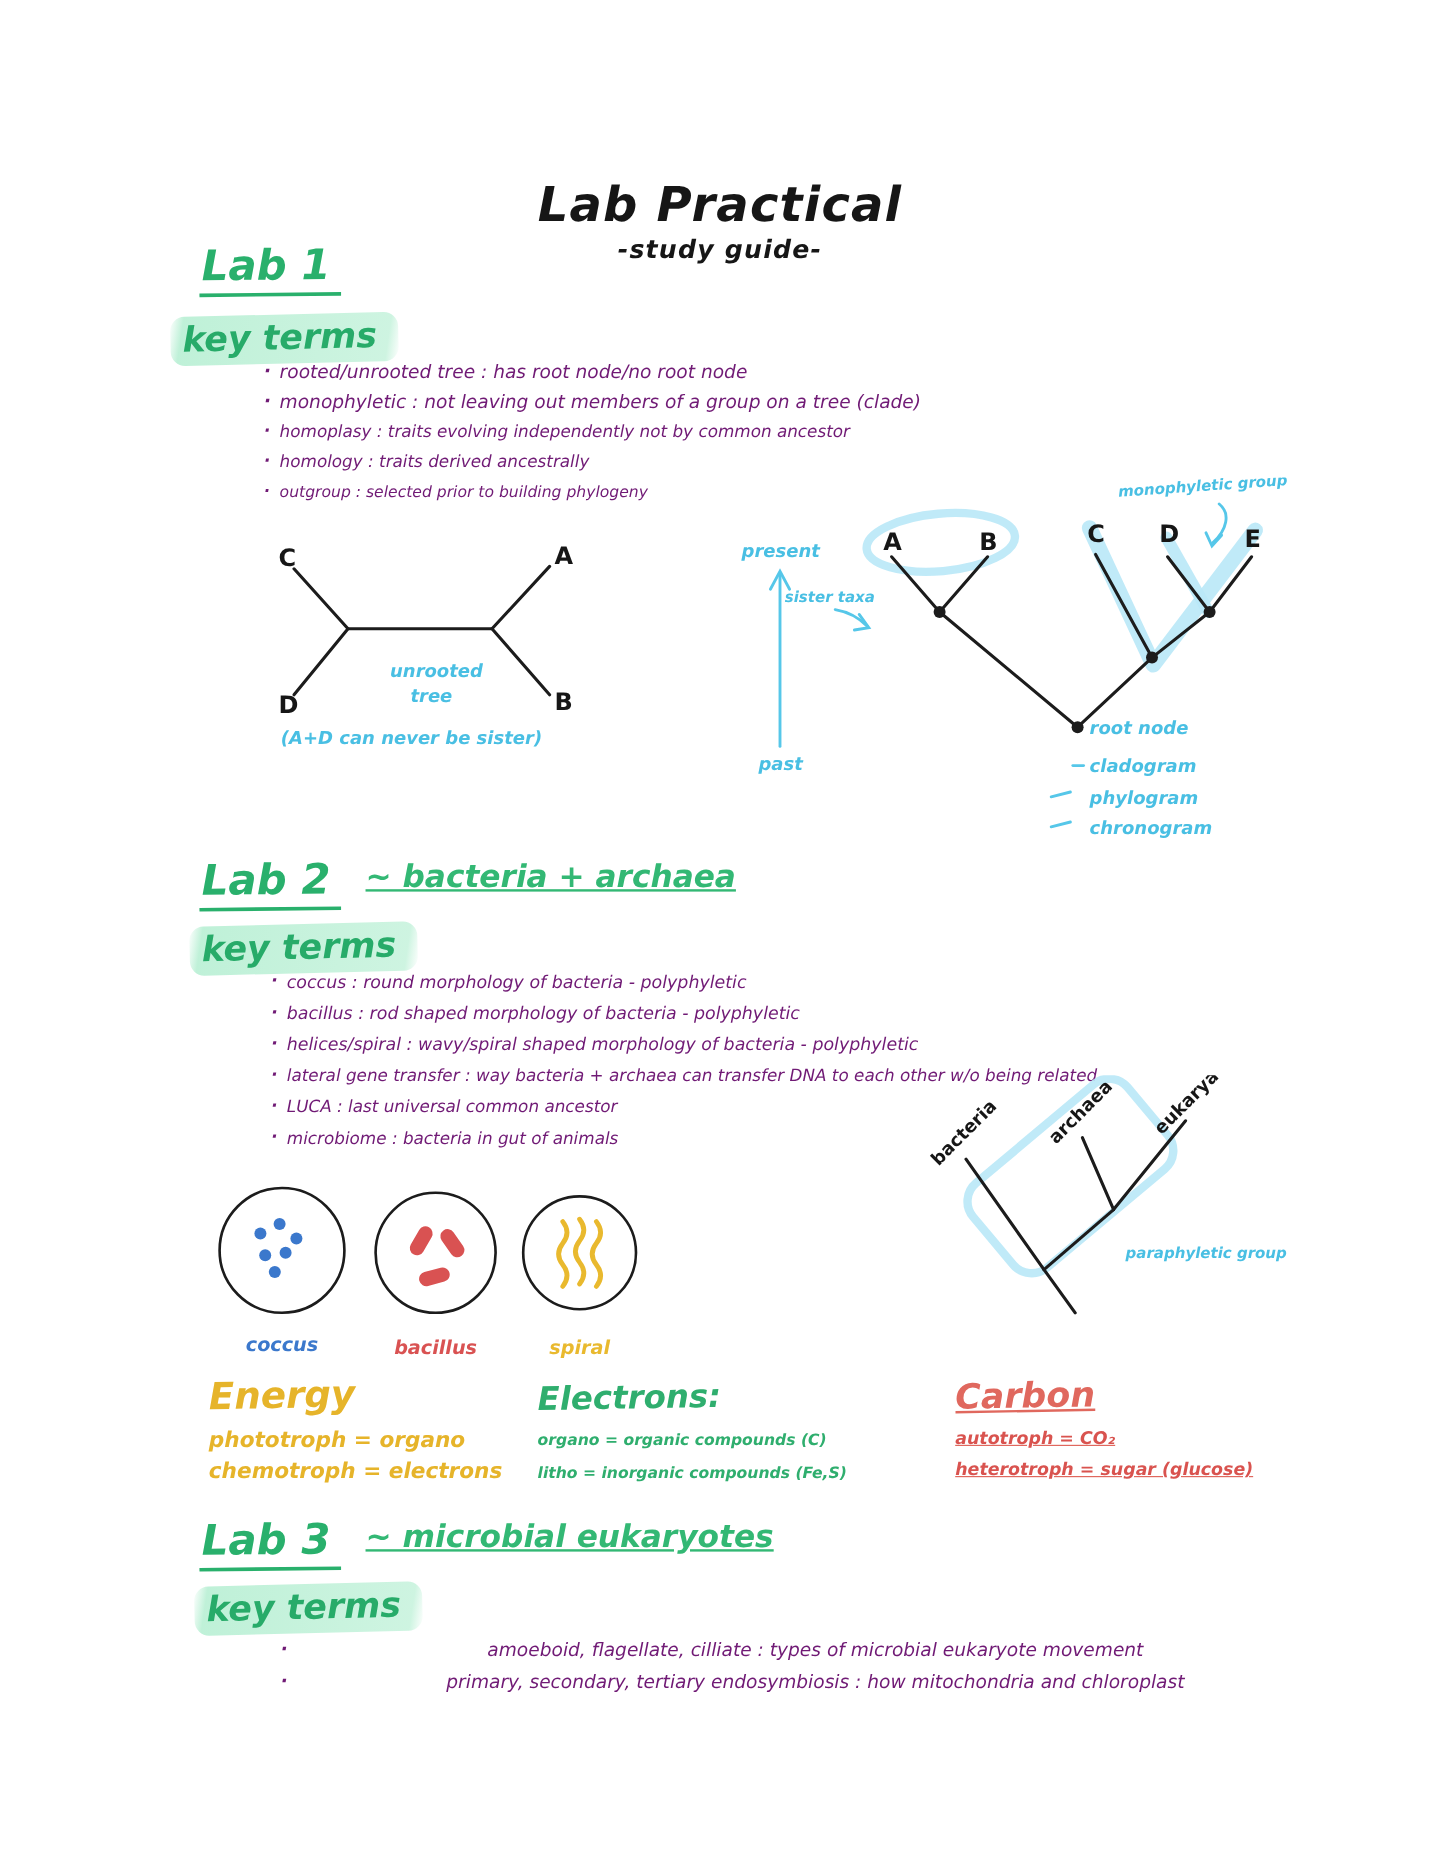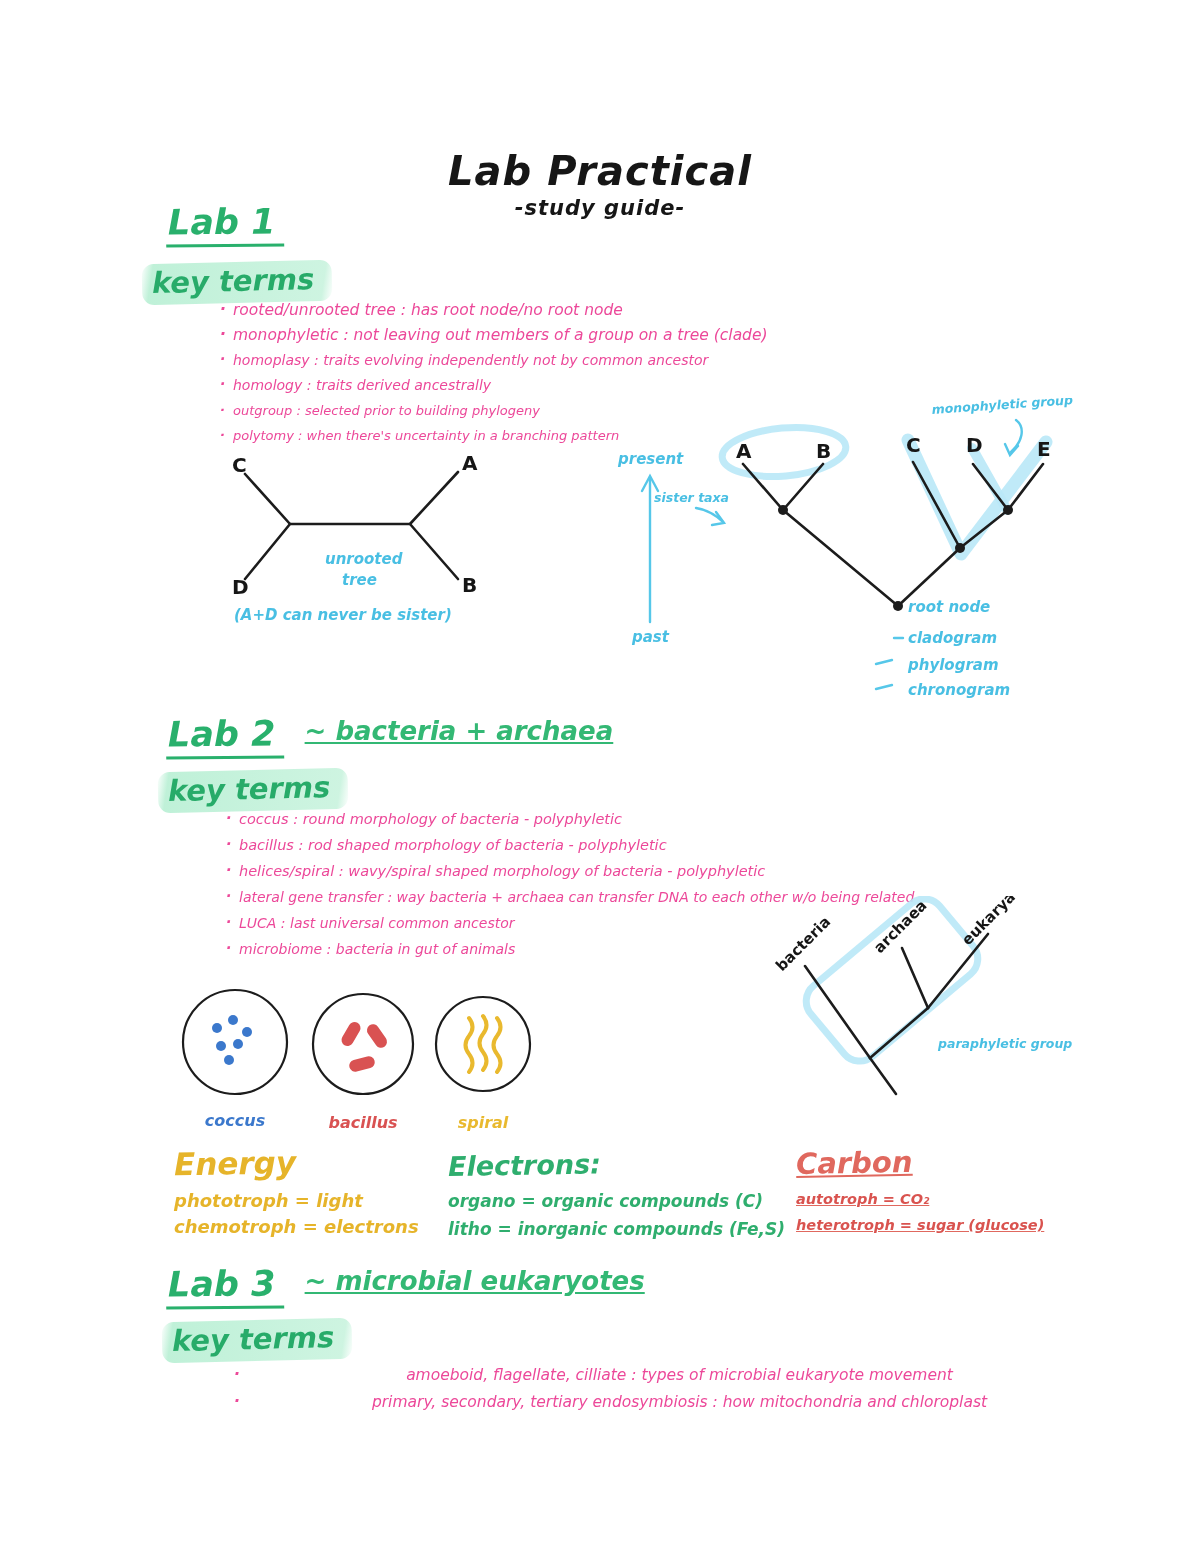--- a/index.html
+++ b/index.html
@@ -22,21 +22,21 @@
   .lr3 { left:166px; top:1264px; }
 
   .key-terms { position:absolute; display:inline-block; font-size:29px; font-weight:700; font-style:italic;
                color:#27ab69; padding:2px 18px 5px 10px; border-radius:12px; transform:rotate(-1.4deg);
                background:linear-gradient(100deg, rgba(152,232,192,0) 0%, rgba(152,232,192,.62) 6%,
                           rgba(152,232,192,.48) 94%, rgba(152,232,192,0) 100%); }
   .kt1 { left:142px; top:262px; }
   .kt2 { left:158px; top:770px; }
   .kt3 { left:162px; top:1320px; }
 
-  ul.terms { position:absolute; list-style:none; color:#ec4899; font-style:italic; font-weight:500; }
+  ul.terms { position:absolute; list-style:none; color:#701a75; font-style:italic; font-weight:500; }
   ul.terms li { position:relative; padding-left:15px; }
   ul.terms li::before { content:"·"; position:absolute; left:2px; top:-1px; font-weight:800; }
   .terms1 { left:218px; top:298px; width:740px; }
   .terms1 li { line-height:25px; }
   .terms1 li:nth-child(-n+2) { font-size:15.5px; }
   .terms1 li:nth-child(3), .terms1 li:nth-child(4) { font-size:14px; }
   .terms1 li:nth-child(5), .terms1 li:nth-child(6) { font-size:13px; }
   .terms2 { left:224px; top:806px; width:820px; }
   .terms2 li { line-height:26px; font-size:14px; }
   .terms2 li:nth-child(-n+3) { font-size:14.5px; }
@@ -62,21 +62,21 @@
   .circ-label-red { fill:#d95252; font-size:16px; font-weight:700; font-style:italic; }
   .circ-label-yellow { fill:#e9b92e; font-size:16px; font-weight:700; font-style:italic; }
 
   .col { position:absolute; font-style:italic; }
   .col-heading { font-weight:800; transform:rotate(-1deg); margin-bottom:8px; }
   .energy { left:174px; top:1144px; width:270px; color:#e6b42a; }
   .energy .col-heading { font-size:31px; }
   .energy .col-line { font-size:18px; font-weight:700; line-height:26px; }
   .electrons { left:448px; top:1148px; width:350px; color:#2fae6e; }
   .electrons .col-heading { font-size:27px; }
-  .electrons .col-line { font-size:17px; font-weight:700; line-height:28px; }
+  .electrons .col-line { font-size:13px; font-weight:700; line-height:28px; }
   .carbon { left:796px; top:1144px; width:330px; color:#e0685e;text-decoration:underline; }
   .carbon .col-heading { font-size:29px; }
   .carbon .col-line { font-size:14.5px; font-weight:800; line-height:26px; color:#d9534f; }
 </style>
 </head>
 <body>
 
 <div class="page">
 
   <header>
@@ -88,21 +88,20 @@
     <div class="lab-row lr1">
       <span class="lab-heading">Lab 1</span>
     </div>
     <div class="key-terms kt1">key terms</div>
     <ul class="terms terms1">
       <li>rooted/unrooted tree : has root node/no root node</li>
       <li>monophyletic : not leaving out members of a group on a tree (clade)</li>
       <li>homoplasy : traits evolving independently not by common ancestor</li>
       <li>homology : traits derived ancestrally</li>
       <li>outgroup : selected prior to building phylogeny</li>
-      <li>polytomy : when there's uncertainty in a branching pattern</li>
     </ul>
 
     <svg class="svg-abs" style="left:230px; top:452px;" width="260" height="185" viewBox="0 0 260 185">
       <g class="ink">
         <path d="M15,22 L60,72 L180,72 L228,20"></path>
         <path d="M15,127 L60,72"></path>
         <path d="M180,72 L228,127"></path>
       </g>
       <text class="tip" x="2" y="20">C</text>
       <text class="tip" x="232" y="18">A</text>
@@ -224,21 +223,21 @@
       </g>
       <text class="tip-sm" x="12" y="76" transform="rotate(-45 12 76)">bacteria</text>
       <text class="tip-sm" x="110" y="58" transform="rotate(-45 110 58)">archaea</text>
       <text class="tip-sm" x="198" y="50" transform="rotate(-45 198 50)">eukarya</text>
       <text class="blue-note-sm" x="168" y="152">paraphyletic group</text>
     </svg>
   </section>
 
   <div class="col energy">
     <div class="col-heading">Energy</div>
-    <div class="col-line">phototroph = light</div>
+    <div class="col-line">phototroph = organo</div>
     <div class="col-line">chemotroph = electrons</div>
   </div>
 
   <div class="col electrons">
     <div class="col-heading">Electrons:</div>
     <div class="col-line">organo = organic compounds (C)</div>
     <div class="col-line">litho = inorganic compounds (Fe,S)</div>
   </div>
 
   <div class="col carbon">

